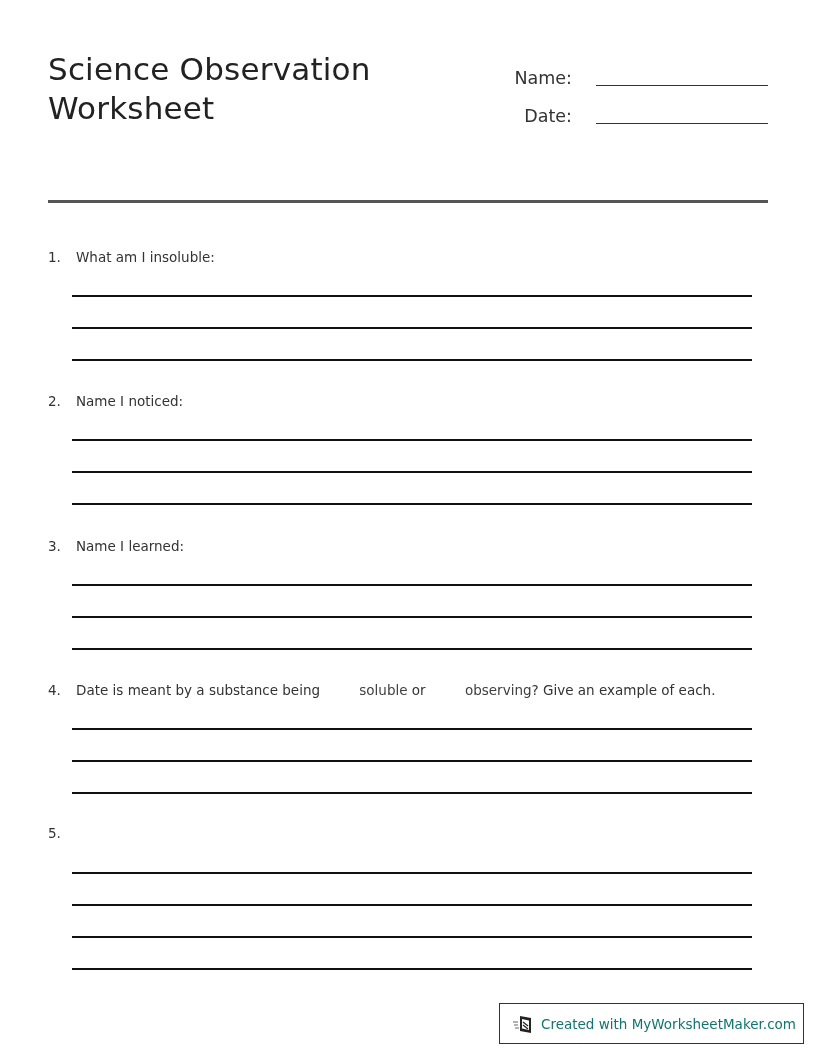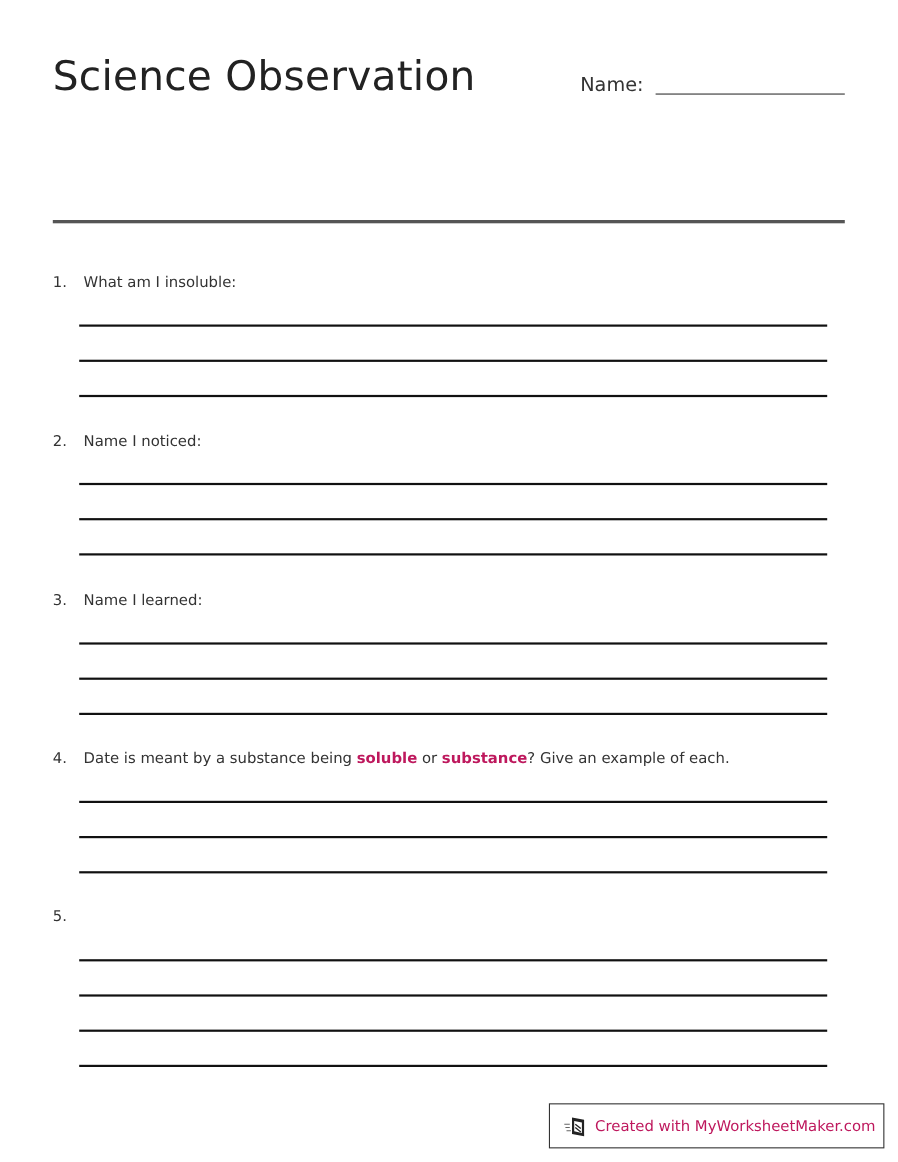--- a/index.html
+++ b/index.html
@@ -1,45 +1,50 @@
 <!DOCTYPE html>
 <html><head>
   <meta charset="utf-8">
   <style>
     html, body { margin:0; padding:0; background:#ffffff; }
     body { width:816px; height:1056px; position:relative; overflow:hidden;
            font-family:"DejaVu Sans","Liberation Sans",sans-serif; color:#222; }
-    .title { position:absolute; left:48px; top:50px; font-size:37px; line-height:39px;
+    .title { position:absolute; left:48px; top:50px; font-size:31px; line-height:39px;
              font-weight:normal; color:#222; letter-spacing:0.2px; }
     .meta { position:absolute; right:48px; top:50px; }
     .meta-row { display:flex; align-items:flex-end; height:38px; justify-content:flex-end; }
-    .meta-label { font-size:17.5px; color:#333; margin-right:11px; text-align:right; }
+    .meta-label { font-size:17.5px; color:#333; margin-right:24px; text-align:right; }
     .meta-line { width:172px; border-bottom:1px solid #333; height:20px; margin-bottom:2px; }
     .rule { position:absolute; left:48px; width:720px; top:200px; height:0;
             border-top:3px solid #555; }
     .q { position:absolute; left:48px; width:720px; }
     .q-head { display:flex; font-size:13.5px; color:#333; height:20px; align-items:center; }
     .q-num { width:28px; }
-    .q-text b { font-weight:bold; color:#be185d; }
+    .q-text b { font-weight:normal; color:#404040;margin-left:35px; }
     .ans-line { position:absolute; left:24px; width:680px; height:0; border-top:2px solid #111; }
     .badge { position:absolute; left:499px; top:1003px; width:305px; height:41px;
              border:1.5px solid #333; box-sizing:border-box; display:flex; align-items:center;
-             padding-left:12px; font-size:13.5px; color:#be185d; }
+             padding-left:12px; font-size:13.5px; color:#0f766e; }
     .badge svg { margin-right:7px; }
   </style>
 </head>
 <body>
 
 <div class="title">
   <div>Science Observation</div>
+  <div>Worksheet</div>
 </div>
 
 <div class="meta">
   <div class="meta-row">
     <span class="meta-label">Name:</span>
+    <span class="meta-line"></span>
+  </div>
+  <div class="meta-row">
+    <span class="meta-label">Date:</span>
     <span class="meta-line"></span>
   </div>
 </div>
 
 <div class="rule"></div>
 
 <div class="q" style="top:247px;">
   <div class="q-head">
     <span class="q-num">1.</span>
     <span class="q-text">What am I insoluble:</span>
@@ -65,21 +70,21 @@
     <span class="q-text">Name I learned:</span>
   </div>
   <div class="ans-line" style="top:48px;"></div>
   <div class="ans-line" style="top:80px;"></div>
   <div class="ans-line" style="top:112px;"></div>
 </div>
 
 <div class="q" style="top:680px;">
   <div class="q-head">
     <span class="q-num">4.</span>
-    <span class="q-text"><span>Date is meant by a substance being </span><b>soluble</b><span> or </span><b>substance</b><span>? Give an example of each.</span></span>
+    <span class="q-text"><span>Date is meant by a substance being </span><b>soluble</b><span> or </span><b>observing</b><span>? Give an example of each.</span></span>
   </div>
   <div class="ans-line" style="top:48px;"></div>
   <div class="ans-line" style="top:80px;"></div>
   <div class="ans-line" style="top:112px;"></div>
 </div>
 
 <div class="q" style="top:823px;">
   <div class="q-head">
     <span class="q-num">5.</span>
   </div>

